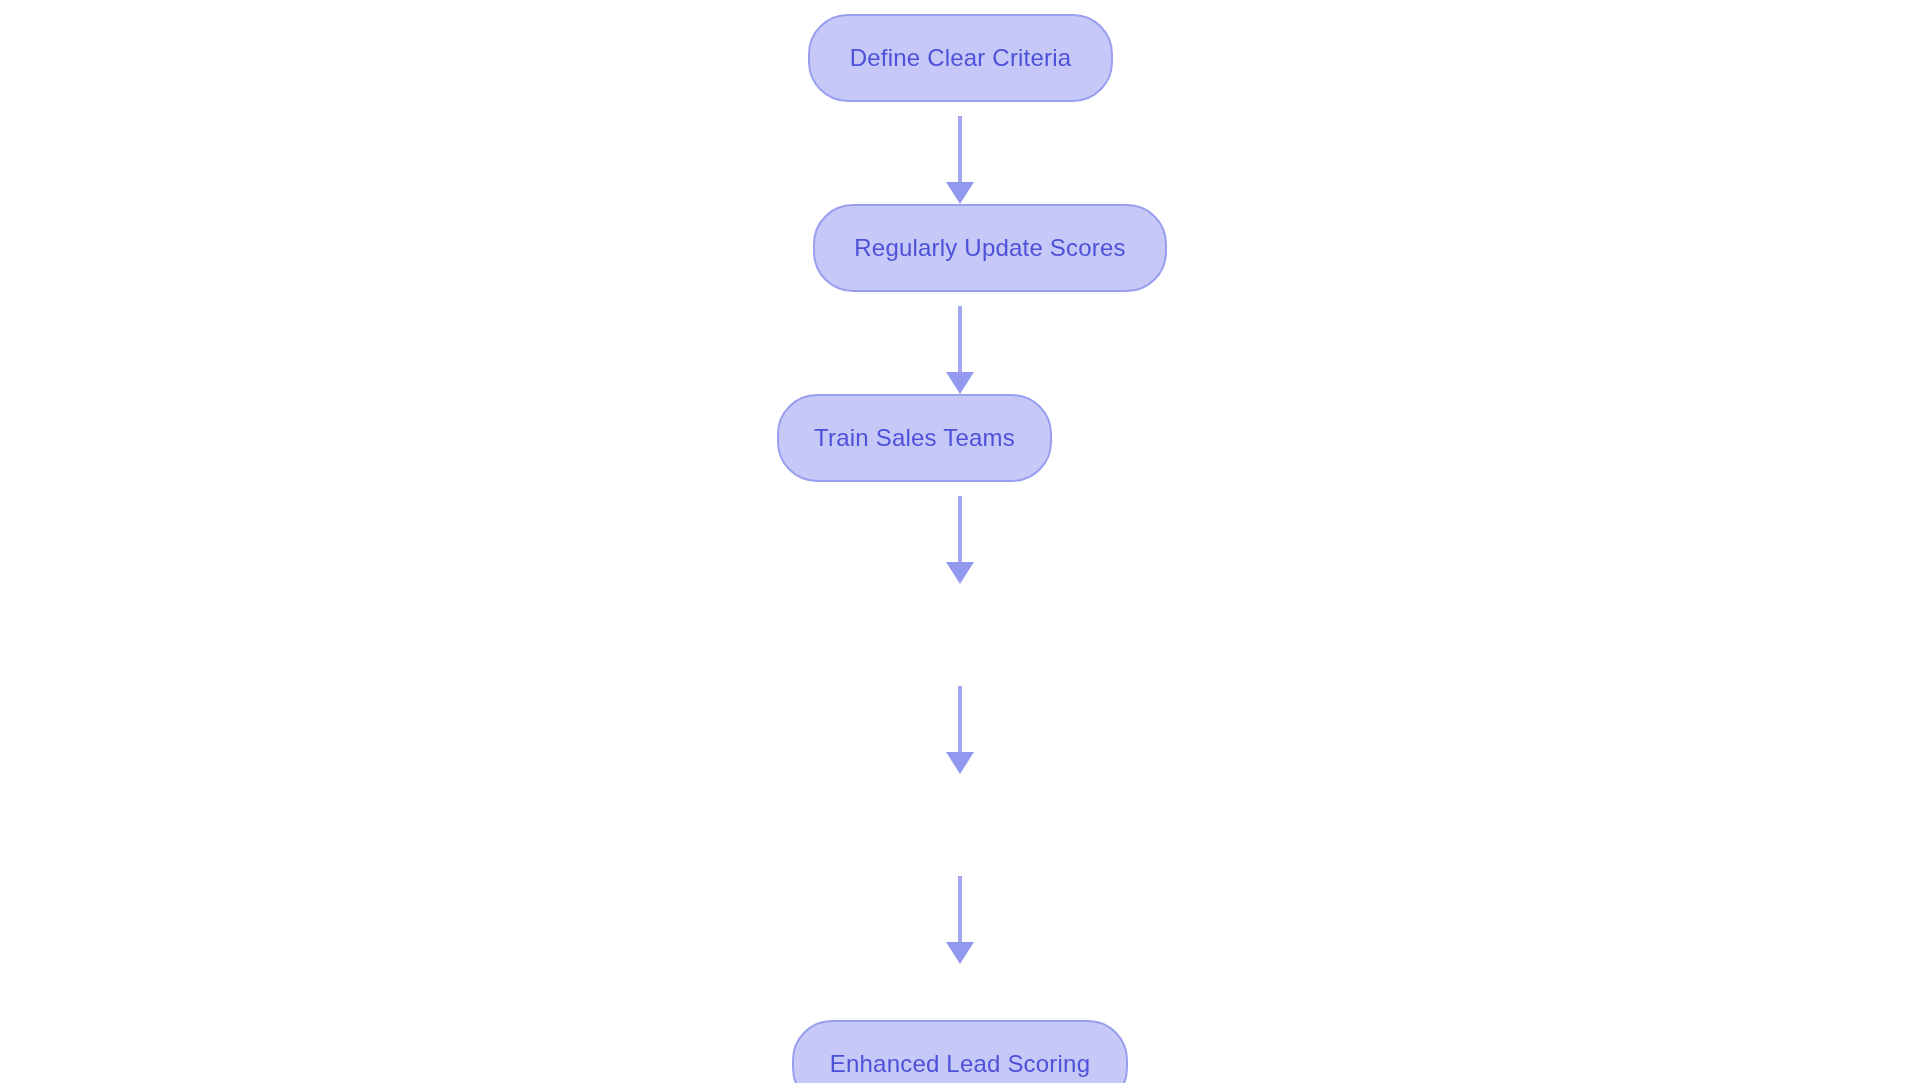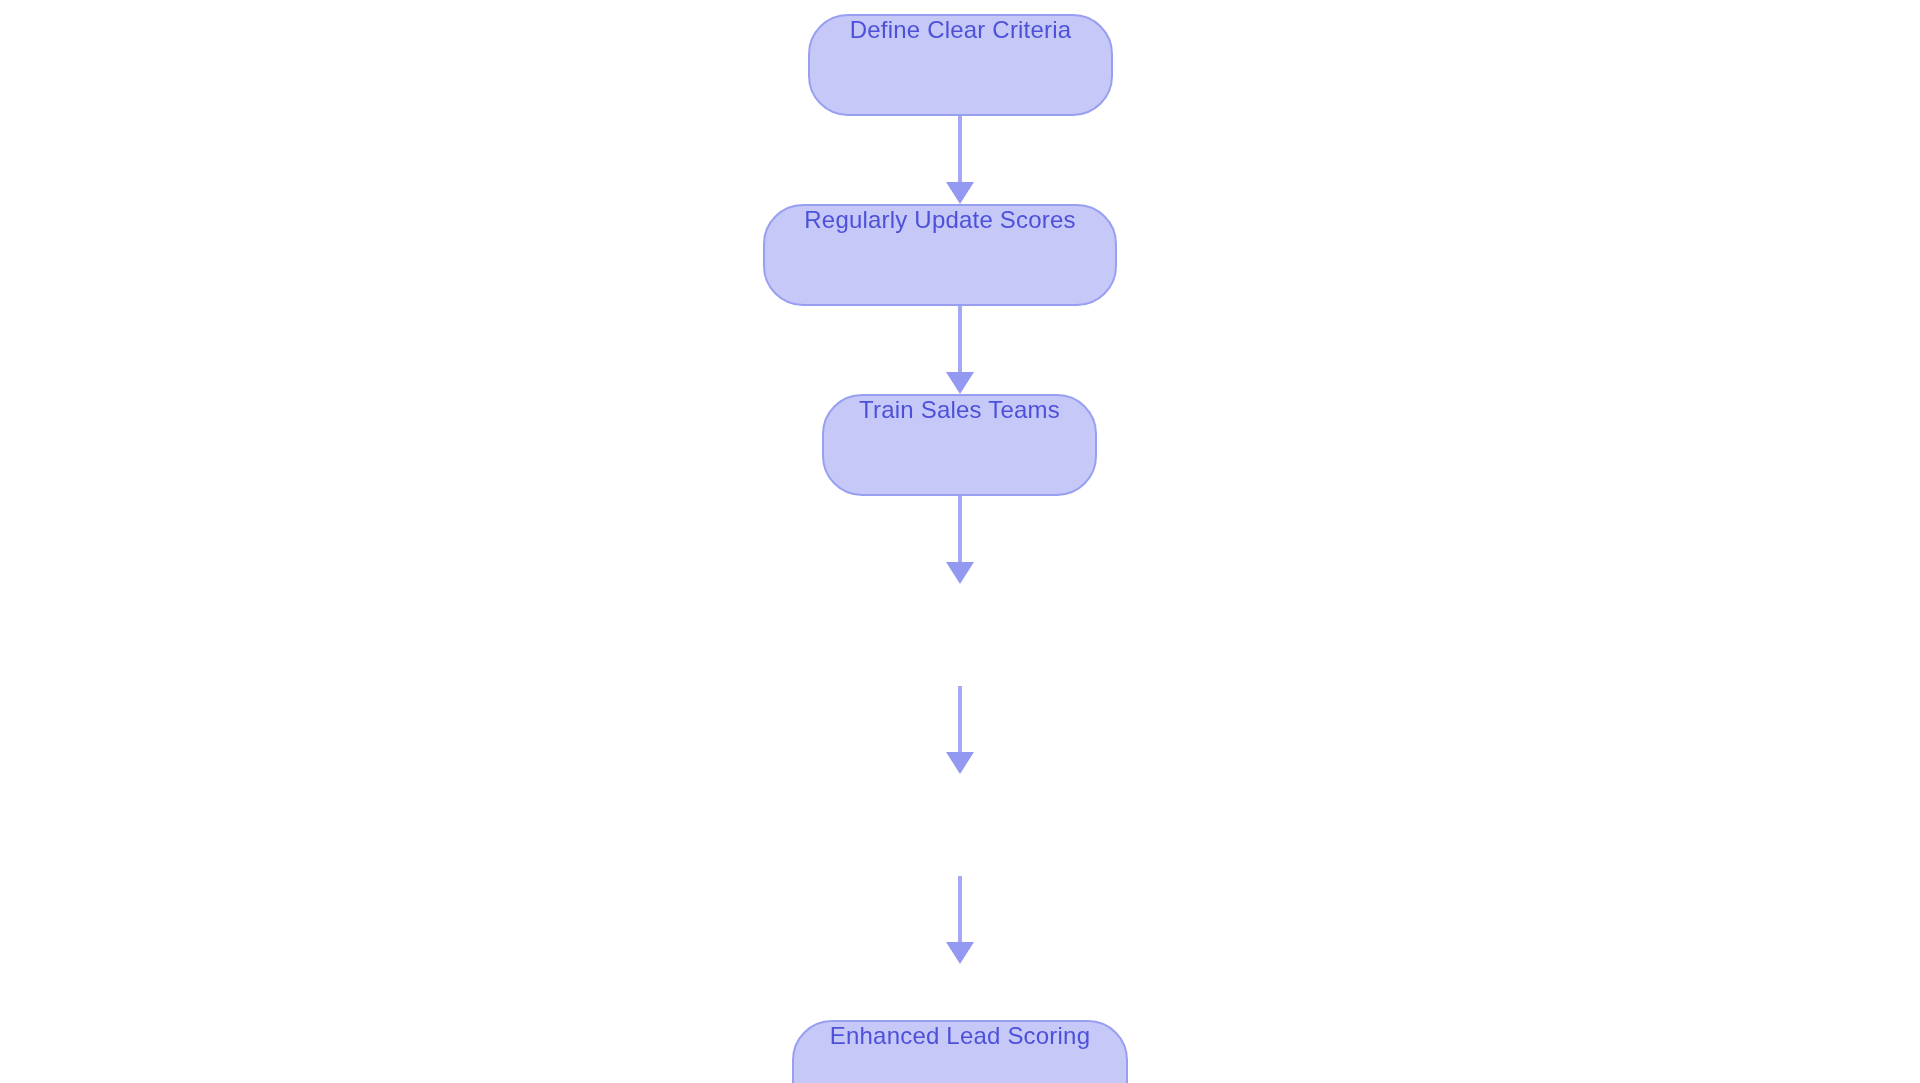--- a/index.html
+++ b/index.html
@@ -15,35 +15,35 @@
   .canvas {
     position: relative;
     width: 1920px;
     height: 1083px;
     background: var(--background);
     overflow: hidden;
     font-family: "Liberation Sans", "DejaVu Sans", sans-serif;
   }
   .node {
     position: absolute;
-    height: 102px;
+    height: 88px;
     border-radius: 40px;
     background: var(--node-fill);
     border: 2px solid var(--node-border);
     color: var(--node-text);
     font-size: 24px;
     letter-spacing: 0.2px;
     display: flex;
-    align-items: flex-start;
+    align-items: center;
     justify-content: center;
     text-align: center;
   }
   .node-1 { left: 808px; top: 14px;  width: 305px; }
-  .node-2 { left: 763px; top: 204px; width: 354px; }
-  .node-3 { left: 822px; top: 394px; width: 275px; }
+  .node-2 { left: 813px; top: 204px; width: 354px; }
+  .node-3 { left: 777px; top: 394px; width: 275px; }
   .node-4 { left: 821px; top: 584px; width: 279px; }
   .node-5 { left: 796px; top: 774px; width: 328px; }
   .node-6 { left: 792px; top: 1020px; width: 336px; }
   .arrow { position: absolute; left: 946px; width: 28px; height: 88px; }
   .arrow-1 { top: 116px; }
   .arrow-2 { top: 306px; }
   .arrow-3 { top: 496px; }
   .arrow-4 { top: 686px; }
   .arrow-5 { top: 876px; }
   .arrow .line {

